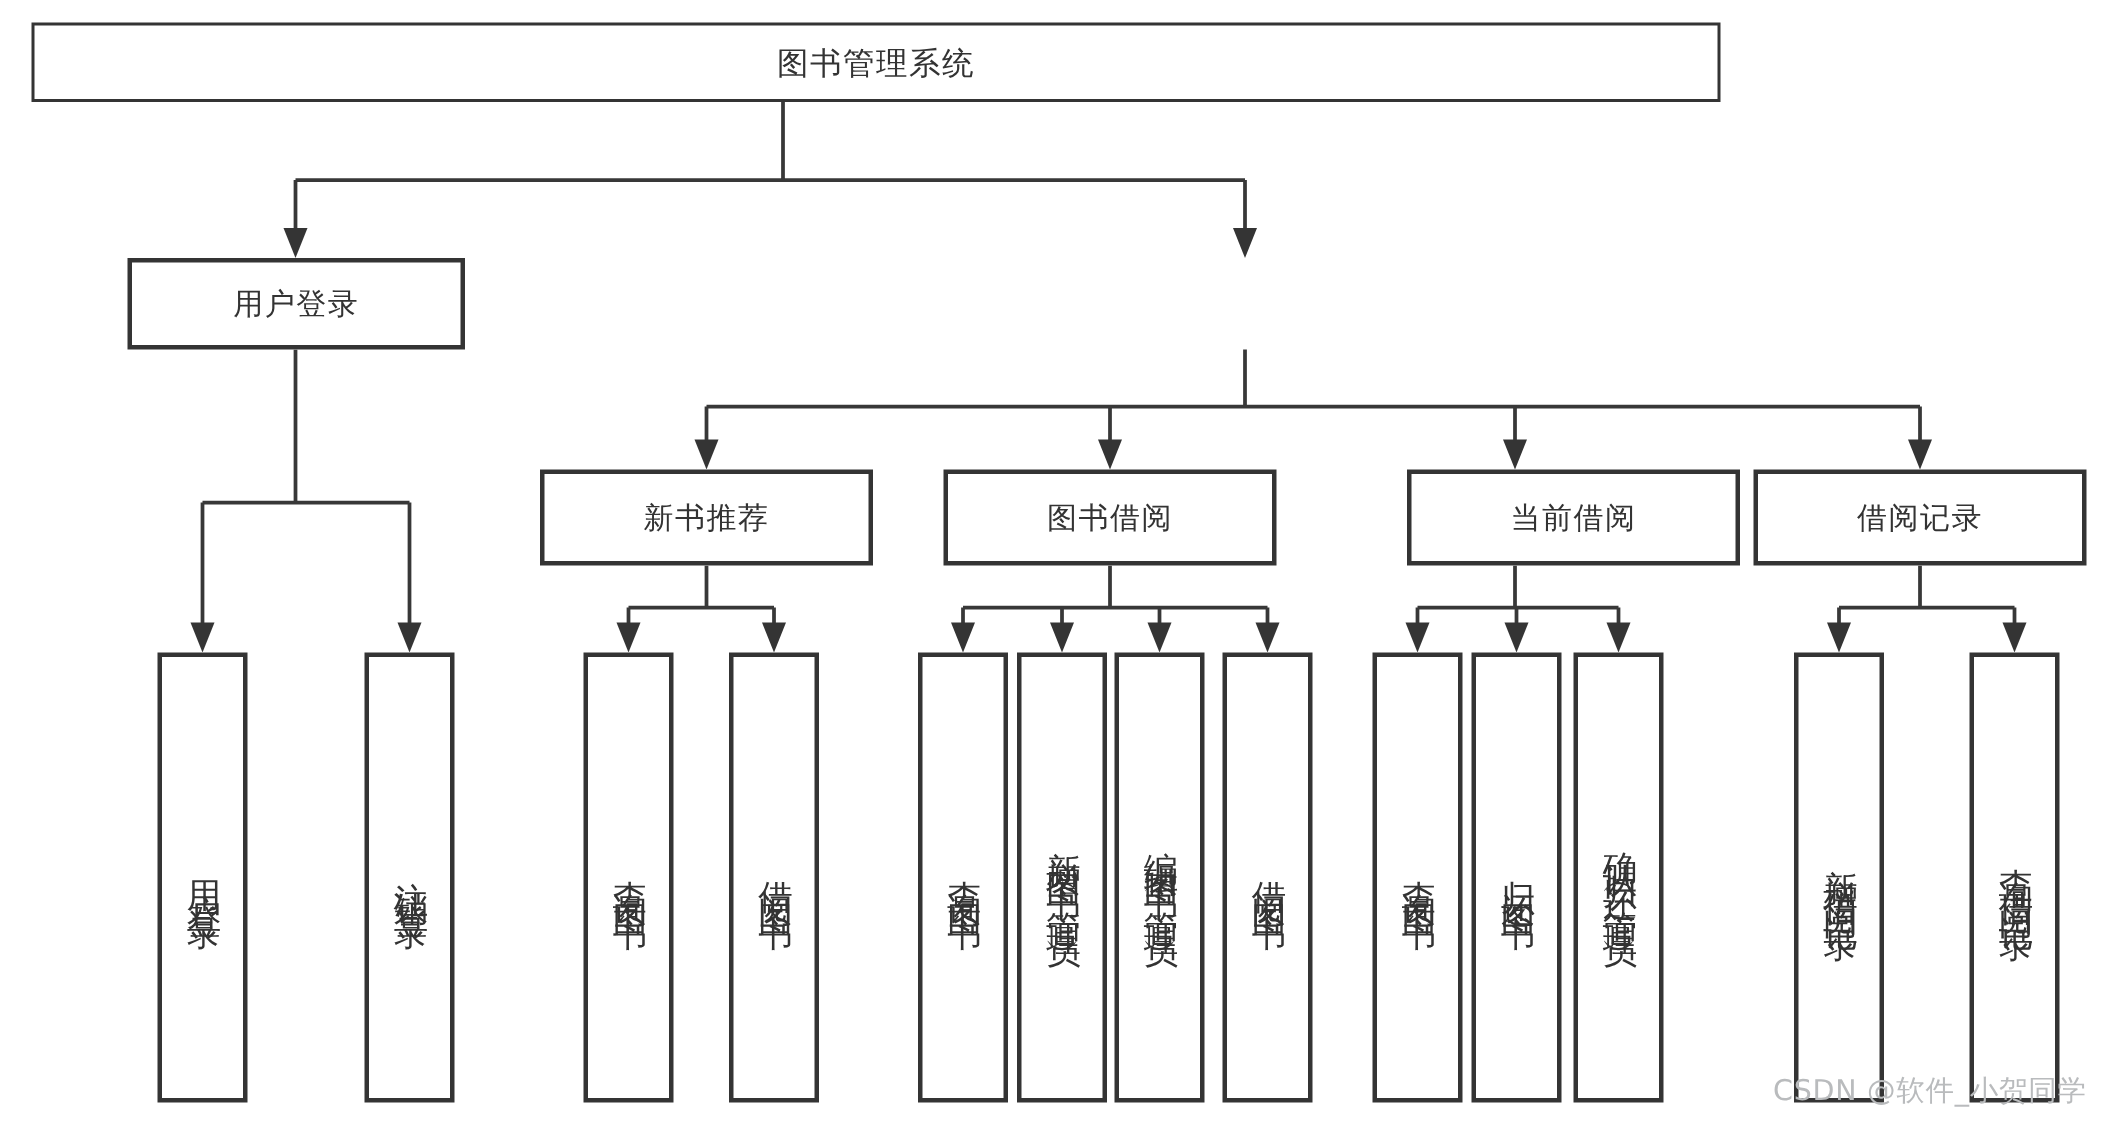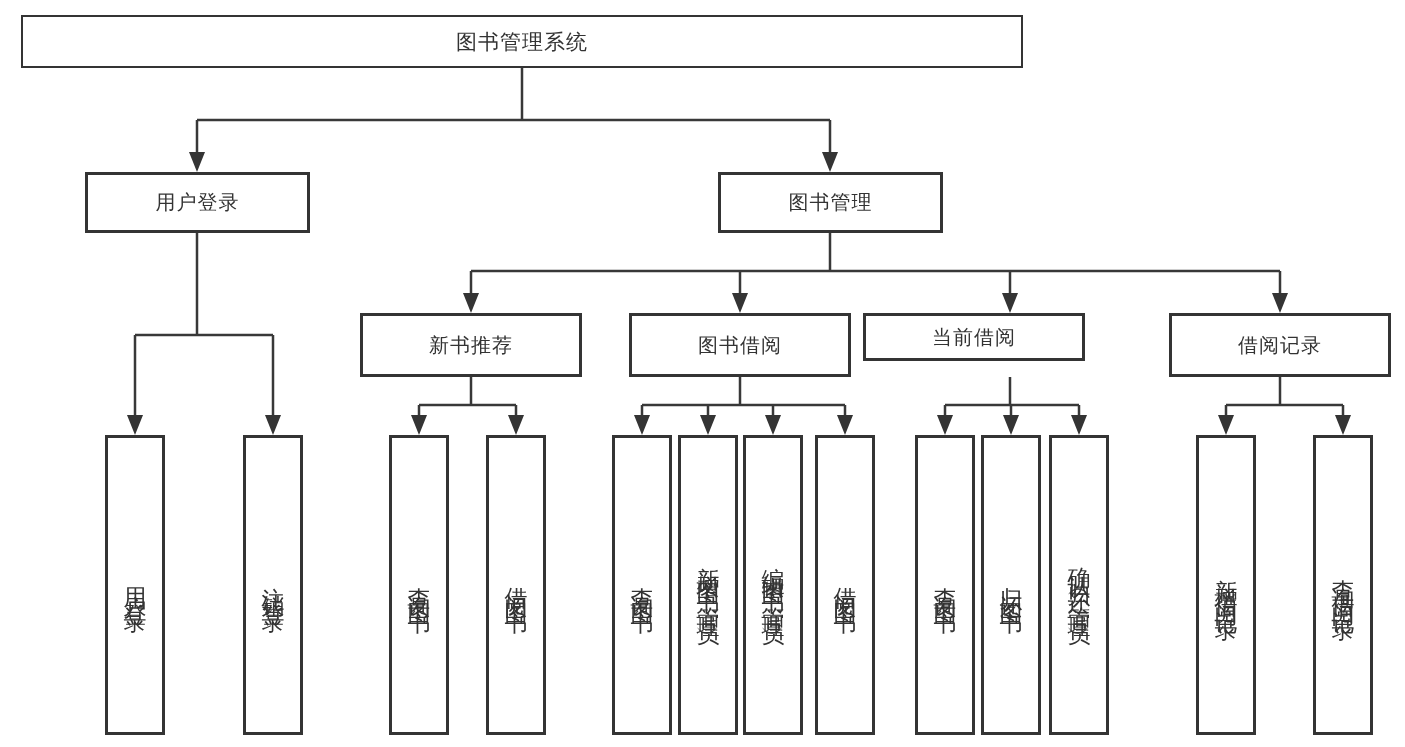--- a/index.html
+++ b/index.html
@@ -108,38 +108,35 @@
       <polygon points="765,415 781,415 773,435"></polygon>
       <polygon points="837,415 853,415 845,435"></polygon>
       <polygon points="937,415 953,415 945,435"></polygon>
       <polygon points="1003,415 1019,415 1011,435"></polygon>
       <polygon points="1071,415 1087,415 1079,435"></polygon>
       <polygon points="1218,415 1234,415 1226,435"></polygon>
       <polygon points="1335,415 1351,415 1343,435"></polygon>
     </g>
   </svg>
 
-  <div class="node root-node" style="left:21px; top:15px; width:1002px; height:53px;">
+  <div class="node root-node" style="left:21px; top:15px; width:1126px; height:53px;">
     <span class="h-text">图书管理系统</span>
   </div>
 
   <div class="node" style="left:85px; top:172px; width:225px; height:61px;">
     <span class="h-text">用户登录</span>
-  </div>
-  <div class="node" style="left:718px; top:172px; width:225px; height:61px;">
-    <span class="h-text">图书管理</span>
   </div>
 
   <div class="node" style="left:629px; top:313px; width:222px; height:64px;">
     <span class="h-text">图书借阅</span>
   </div>
   <div class="node" style="left:360px; top:313px; width:222px; height:64px;">
     <span class="h-text">新书推荐</span>
   </div>
-  <div class="node" style="left:863px; top:313px; width:222px; height:48px;font-family:Liberation Mono, monospace;">
+  <div class="node" style="left:938px; top:313px; width:222px; height:64px;font-family:Liberation Mono, monospace;">
     <span class="h-text">当前借阅</span>
   </div>
   <div class="node" style="left:1169px; top:313px; width:222px; height:64px;">
     <span class="h-text">借阅记录</span>
   </div>
 
   <div class="node" style="left:105px; top:435px; width:60px; height:300px;">
     <span class="v-text">用户登录</span>
   </div>
   <div class="node" style="left:243px; top:435px; width:60px; height:300px;">
@@ -176,14 +173,15 @@
     <span class="v-text">确认归还（管理员）</span>
   </div>
 
   <div class="node" style="left:1196px; top:435px; width:60px; height:300px;">
     <span class="v-text">新增借阅记录</span>
   </div>
   <div class="node" style="left:1313px; top:435px; width:60px; height:300px;">
     <span class="v-text">查询借阅记录</span>
   </div>
 
+  <div class="watermark">CSDN @软件_小贺同学</div>
 
 </div>
 
 </body></html>

